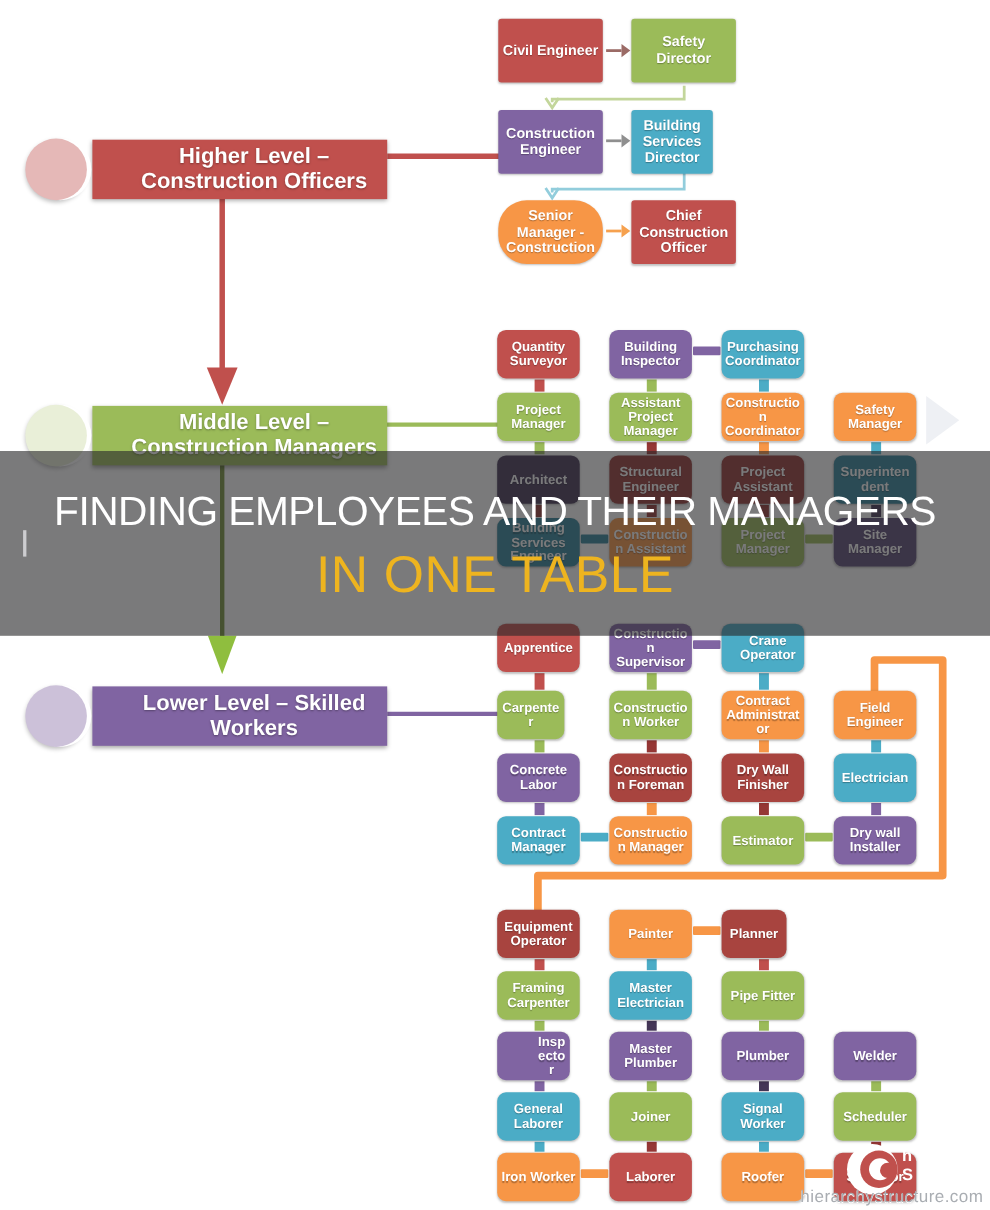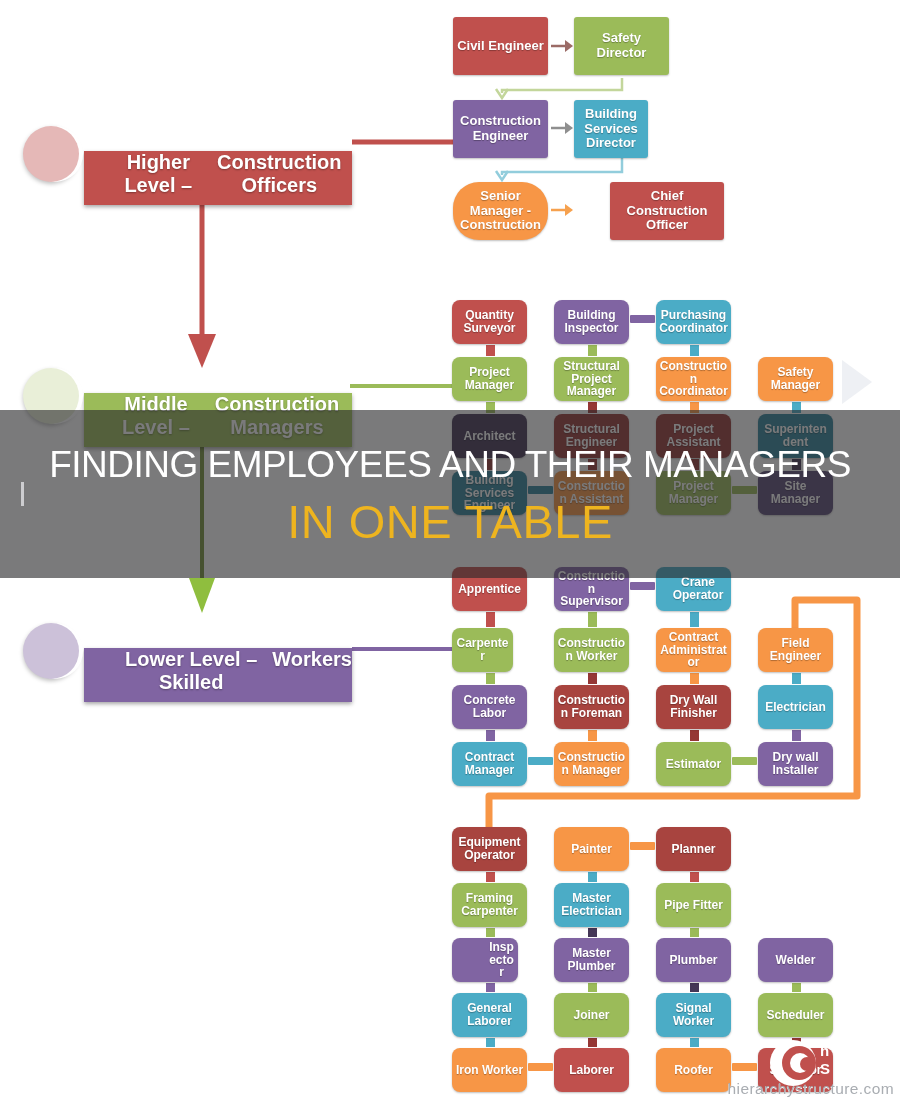--- a/index.html
+++ b/index.html
@@ -14,25 +14,24 @@
     display:flex; align-items:center; justify-content:center; text-align:center;
     padding:2px 3px; overflow-wrap:anywhere; word-break:break-word;
     text-shadow:0 1px 1px rgba(0,0,0,.3); box-shadow:0 1px 2px rgba(0,0,0,.25);
   }
   .topbox { font-size:13px; border-radius:3px; line-height:1.15; }
   .stub   { position:absolute; z-index:9; }
   .linkbar{ position:absolute; z-index:9; border-radius:1px; }
 
   .banner {
     position:absolute; left:84px; width:268px; height:54px; z-index:8;
-    display:flex; justify-content:center;
+    display:flex; flex-direction:column; justify-content:center;
     text-align:center; color:#fff; font-weight:bold; font-size:20px; line-height:1.14;
     padding-left:26px; text-shadow:0 1px 2px rgba(0,0,0,.35);
     box-shadow:0 2px 4px rgba(0,0,0,.35);
-    margin-top:24px;
   }
   .banner-circle {
     position:absolute; left:23px; width:56px; height:56px; border-radius:50%; z-index:9;
     box-shadow:4px 0 0 #fff, 0 2px 4px rgba(0,0,0,.25);
   }
 
   #overlay {
     position:absolute; left:0; top:410px; width:900px; height:168px; z-index:50;
     background:rgba(40,40,42,.62);
   }
@@ -147,21 +146,21 @@
     <div id="logo-dot"></div>
     <div id="logo-dot2"></div>
     <div id="logo-letters">h<br>S</div>
   </div>
   <div id="watermark">hierarchystructure.com</div>
 
 <div class="gridbox" style="left: 452px; top: 300px; width: 75px; height: 44px; background: var(--red);">Quantity Surveyor</div>
     <div class="gridbox" style="left: 554px; top: 300px; width: 75px; height: 44px; background: var(--purple);">Building Inspector</div>
     <div class="gridbox" style="left: 656px; top: 300px; width: 75px; height: 44px; background: var(--teal);">Purchasing Coordinator</div>
     <div class="gridbox" style="left: 452px; top: 357px; width: 75px; height: 44px; background: var(--green);">Project Manager</div>
-    <div class="gridbox" style="left: 554px; top: 357px; width: 75px; height: 44px; background: var(--green);">Structural Project Manager</div>
+    <div class="gridbox" style="left: 554px; top: 357px; width: 75px; height: 44px; background: var(--green);">Assistant Project Manager</div>
     <div class="gridbox" style="left: 656px; top: 357px; width: 75px; height: 44px; background: var(--orange);">Construction Coordinator</div>
     <div class="gridbox" style="left: 758px; top: 357px; width: 75px; height: 44px; background: var(--orange);">Safety Manager</div>
     <div class="gridbox" style="left: 452px; top: 414px; width: 75px; height: 44px; background: var(--darkpurple);">Architect</div>
     <div class="gridbox" style="left: 554px; top: 414px; width: 75px; height: 44px; background: var(--darkred);">Structural Engineer</div>
     <div class="gridbox" style="left: 656px; top: 414px; width: 75px; height: 44px; background: var(--darkred);">Project Assistant</div>
     <div class="gridbox" style="left: 758px; top: 414px; width: 75px; height: 44px; background: var(--darkteal);">Superintendent</div>
     <div class="gridbox" style="left: 452px; top: 471px; width: 75px; height: 44px; background: var(--darkteal);">Building Services Engineer</div>
     <div class="gridbox" style="left: 554px; top: 471px; width: 75px; height: 44px; background: var(--orange);">Construction Assistant</div>
     <div class="gridbox" style="left: 656px; top: 471px; width: 75px; height: 44px; background: var(--green);">Project Manager</div>
     <div class="gridbox" style="left: 758px; top: 471px; width: 75px; height: 44px; background: var(--plum);">Site Manager</div>
@@ -189,21 +188,21 @@
     <div class="gridbox" style="left: 452px; top: 685px; width: 75px; height: 44px; background: var(--purple);">Concrete Labor</div>
     <div class="gridbox" style="left: 554px; top: 685px; width: 75px; height: 44px; background: var(--midred);">Construction Foreman</div>
     <div class="gridbox" style="left: 656px; top: 685px; width: 75px; height: 44px; background: var(--midred);">Dry Wall Finisher</div>
     <div class="gridbox" style="left: 758px; top: 685px; width: 75px; height: 44px; background: var(--teal);">Electrician</div>
     <div class="gridbox" style="left: 452px; top: 742px; width: 75px; height: 44px; background: var(--teal);">Contract Manager</div>
     <div class="gridbox" style="left: 554px; top: 742px; width: 75px; height: 44px; background: var(--orange);">Construction Manager</div>
     <div class="gridbox" style="left: 656px; top: 742px; width: 75px; height: 44px; background: var(--green);">Estimator</div>
     <div class="gridbox" style="left: 758px; top: 742px; width: 75px; height: 44px; background: var(--purple);">Dry wall Installer</div>
     <div class="gridbox" style="left: 452px; top: 827px; width: 75px; height: 44px; background: var(--midred);">Equipment Operator</div>
     <div class="gridbox" style="left: 554px; top: 827px; width: 75px; height: 44px; background: var(--orange);">Painter</div>
-    <div class="gridbox" style="left: 656px; top: 827px; width: 75px; height: 44px; background: var(--midred);">Planner</div>
+    <div class="gridbox" style="left: 656px; top: 827px; width: 59px; height: 44px; background: var(--midred);">Planner</div>
     <div class="gridbox" style="left: 452px; top: 883px; width: 75px; height: 44px; background: var(--green);">Framing Carpenter</div>
     <div class="gridbox" style="left: 554px; top: 883px; width: 75px; height: 44px; background: var(--teal);">Master Electrician</div>
     <div class="gridbox" style="left: 656px; top: 883px; width: 75px; height: 44px; background: var(--green);">Pipe Fitter</div>
     <div class="gridbox" style="left: 452px; top: 938px; width: 66px; height: 44px; background: var(--purple); padding-left: 36px;">Inspector</div>
     <div class="gridbox" style="left: 554px; top: 938px; width: 75px; height: 44px; background: var(--purple);">Master Plumber</div>
     <div class="gridbox" style="left: 656px; top: 938px; width: 75px; height: 44px; background: var(--purple);">Plumber</div>
     <div class="gridbox" style="left: 758px; top: 938px; width: 75px; height: 44px; background: var(--purple);">Welder</div>
     <div class="gridbox" style="left: 452px; top: 993px; width: 75px; height: 44px; background: var(--teal);">General Laborer</div>
     <div class="gridbox" style="left: 554px; top: 993px; width: 75px; height: 44px; background: var(--green);">Joiner</div>
     <div class="gridbox" style="left: 656px; top: 993px; width: 75px; height: 44px; background: var(--teal);">Signal Worker</div>
@@ -241,14 +240,14 @@
     <div class="linkbar" style="left: 528px; top: 757px; width: 25px; height: 8px; background: var(--teal);"></div>
     <div class="linkbar" style="left: 732px; top: 757px; width: 25px; height: 8px; background: var(--green);"></div>
     <div class="linkbar" style="left: 630px; top: 842px; width: 25px; height: 8px; background: var(--orange);"></div>
     <div class="linkbar" style="left: 528px; top: 1063px; width: 25px; height: 8px; background: var(--orange);"></div>
     <div class="linkbar" style="left: 732px; top: 1063px; width: 25px; height: 8px; background: var(--orange);"></div>
     <div class="gridbox topbox" style="left: 453px; top: 17px; width: 95px; height: 58px; background: var(--red);">Civil Engineer</div>
     <div class="gridbox topbox" style="left: 574px; top: 17px; width: 95px; height: 58px; background: var(--green);">Safety Director</div>
     <div class="gridbox topbox" style="left: 453px; top: 100px; width: 95px; height: 58px; background: var(--purple); text-align: center;">Construction Engineer</div>
     <div class="gridbox topbox" style="left: 574px; top: 100px; width: 74px; height: 58px; background: var(--teal);">Building Services Director</div>
     <div class="gridbox topbox" style="left: 453px; top: 182px; width: 95px; height: 58px; background: var(--orange); border-radius: 26px;">Senior Manager - Construction</div>
-    <div class="gridbox topbox" style="left: 574px; top: 182px; width: 114px; height: 58px; background: var(--red); margin-left: 36px;">Chief Construction Officer</div>
+    <div class="gridbox topbox" style="left: 574px; top: 182px; width: 95px; height: 58px; background: var(--red);">Chief Construction Officer</div>
   </div>
 
 </body></html>

